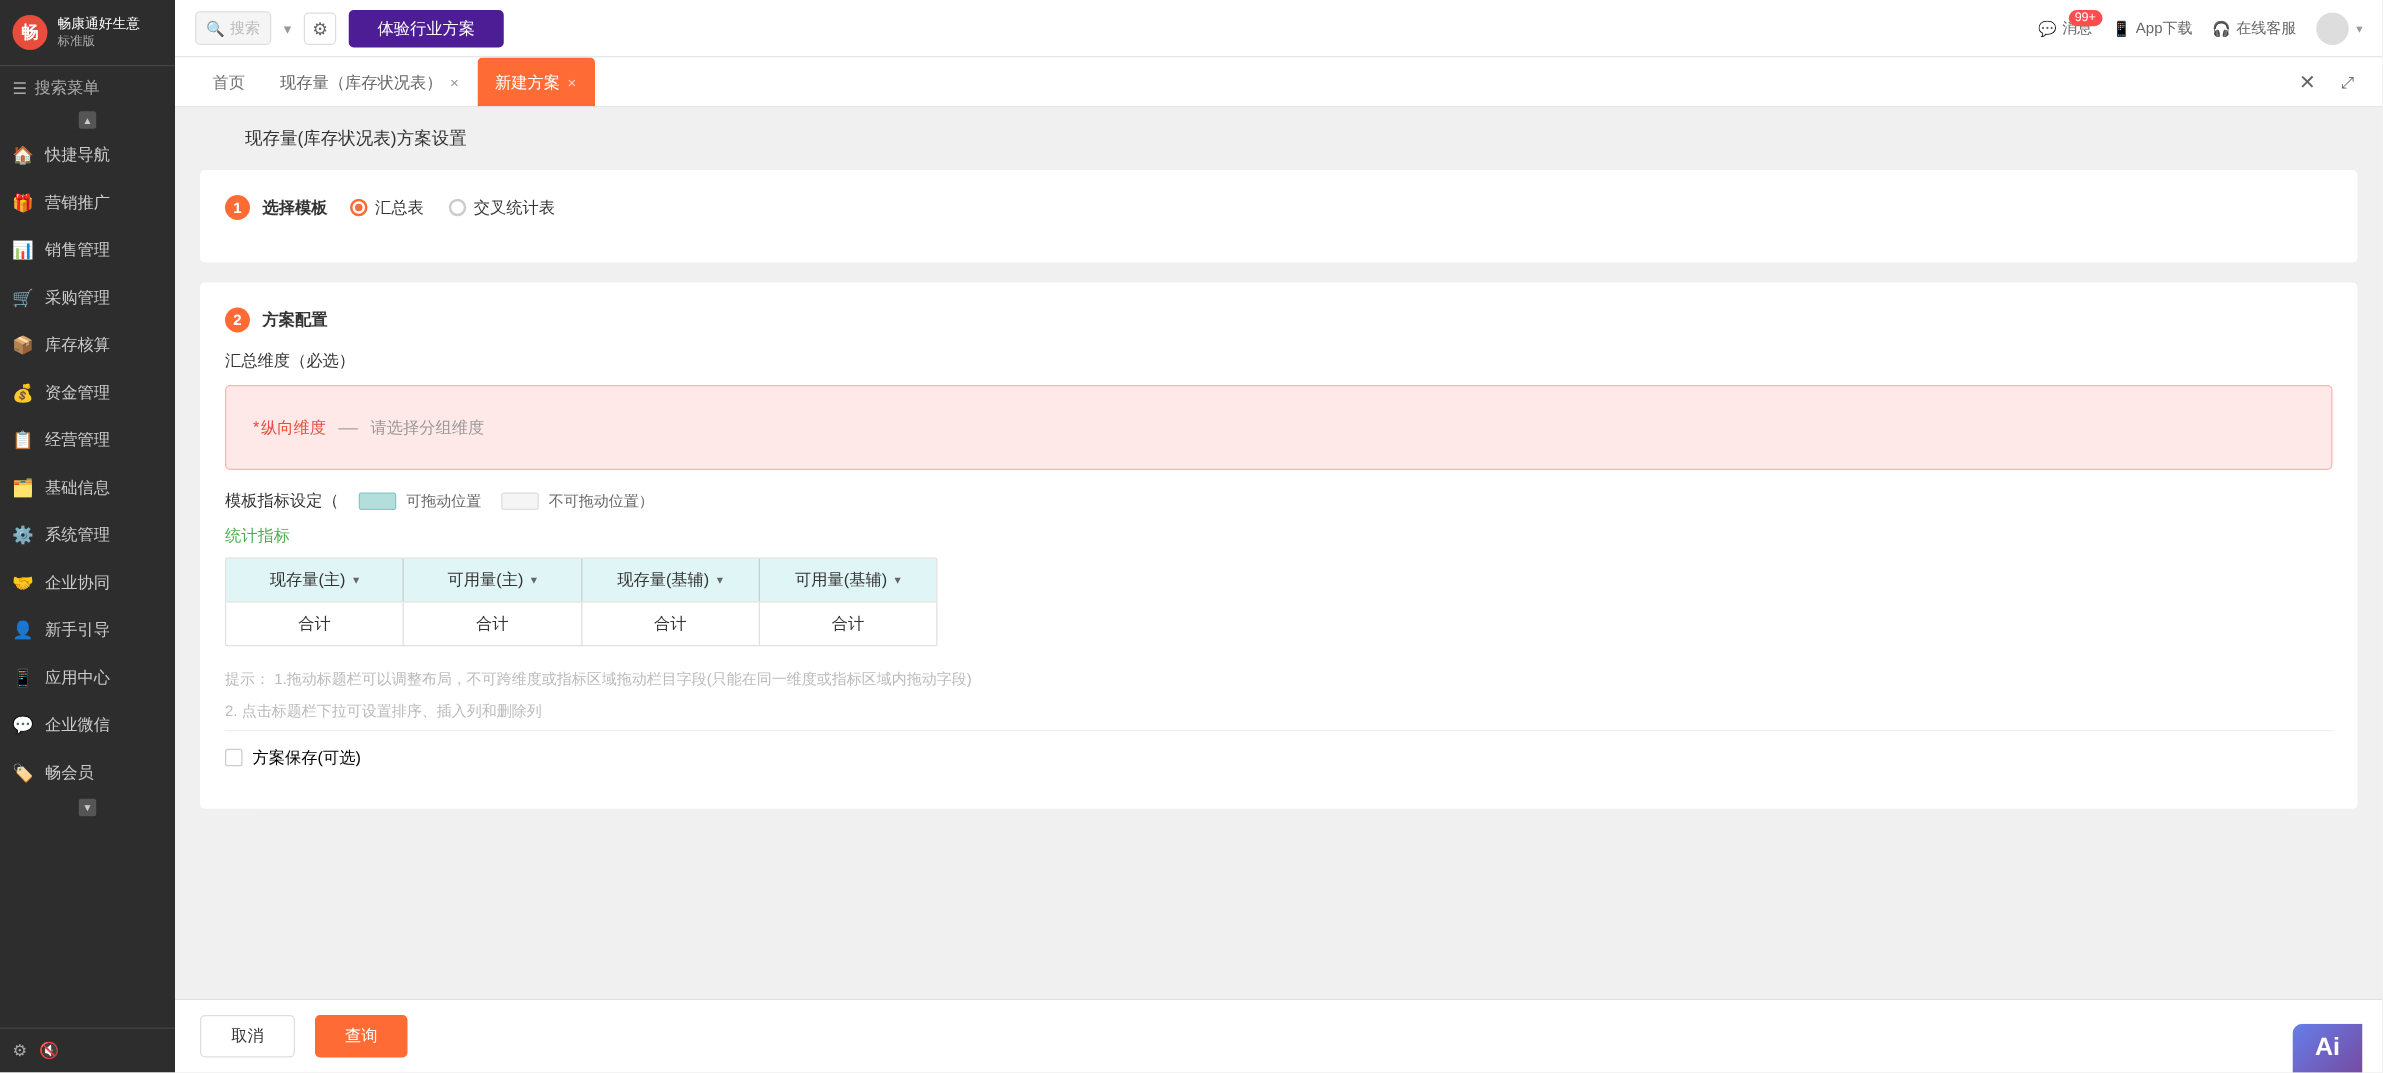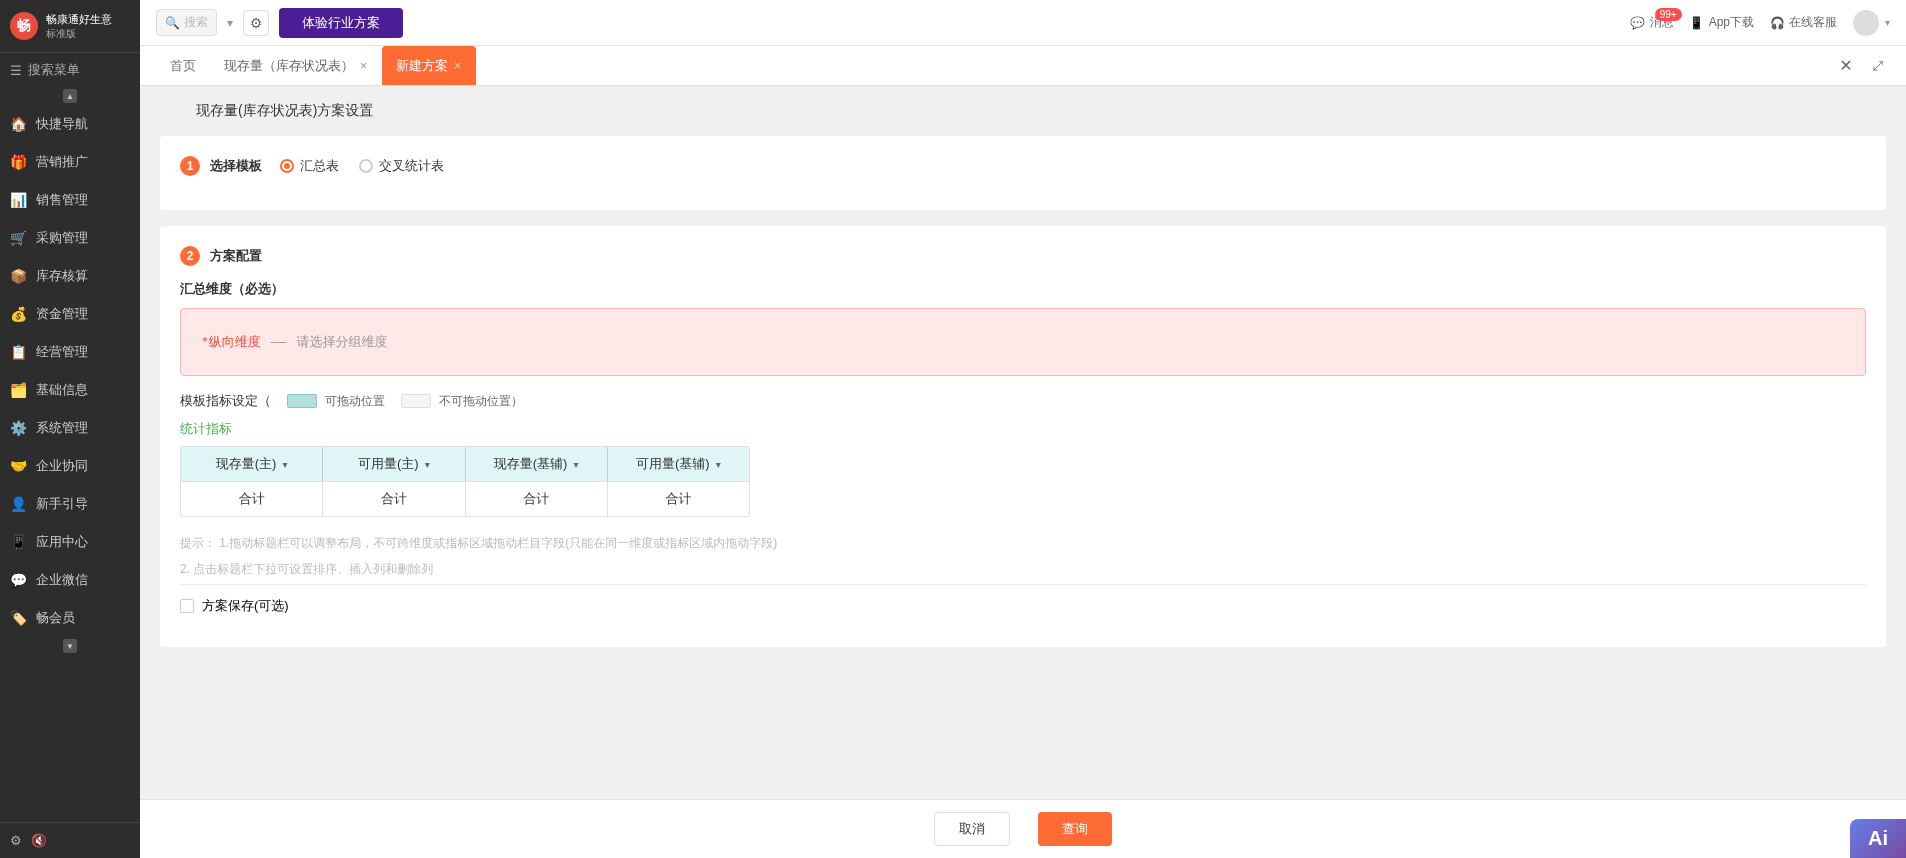--- a/index.html
+++ b/index.html
@@ -324,21 +324,20 @@
       height: 6px;
       background: #ff6b35;
       border-radius: 50%;
     }
 
     
     .section-label {
       font-size: 13px;
       color: #333;
       margin-bottom: 10px;
-      font-weight: bold;
     }
 
     
     .pink-area {
       background: #ffe8e8;
       border: 1px solid #ffb3b3;
       border-radius: 4px;
       padding: 24px 20px;
       margin-bottom: 16px;
       display: flex;
@@ -453,22 +452,22 @@
       border-radius: 2px;
       cursor: pointer;
     }
 
     
     .footer {
       background: #fff;
       border-top: 1px solid #e0e0e0;
       padding: 12px 20px;
       display: flex;
-      justify-content: center;
-      gap: 28px;
+      justify-content: flex-start;
+      gap: 16px;
       flex-shrink: 0;
     }
     .btn-cancel {
       padding: 7px 24px;
       border: 1px solid #ddd;
       background: white;
       border-radius: 4px;
       cursor: pointer;
       font-size: 13px;
       color: #333;
@@ -724,13 +723,13 @@
       </div>
     </div>
   </div>
 
   <div class="footer">
     <button class="btn-cancel">取消</button>
     <button class="btn-query">查询</button>
   </div>
 </div>
 
-<div class="ai-badge" style="position:fixed;bottom:0;right:0;background:linear-gradient(135deg,#667eea,#764ba2);color:white;padding:8px 18px;font-size:20px;font-weight:bold;border-radius:8px 0 0 0;cursor:pointer;">Ai</div>
+<div class="ai-badge" style="position:fixed;bottom:0;right:16px;background:linear-gradient(135deg,#667eea,#764ba2);color:white;padding:8px 18px;font-size:20px;font-weight:bold;border-radius:8px 0 0 0;cursor:pointer;">Ai</div>
 
 </body></html>

